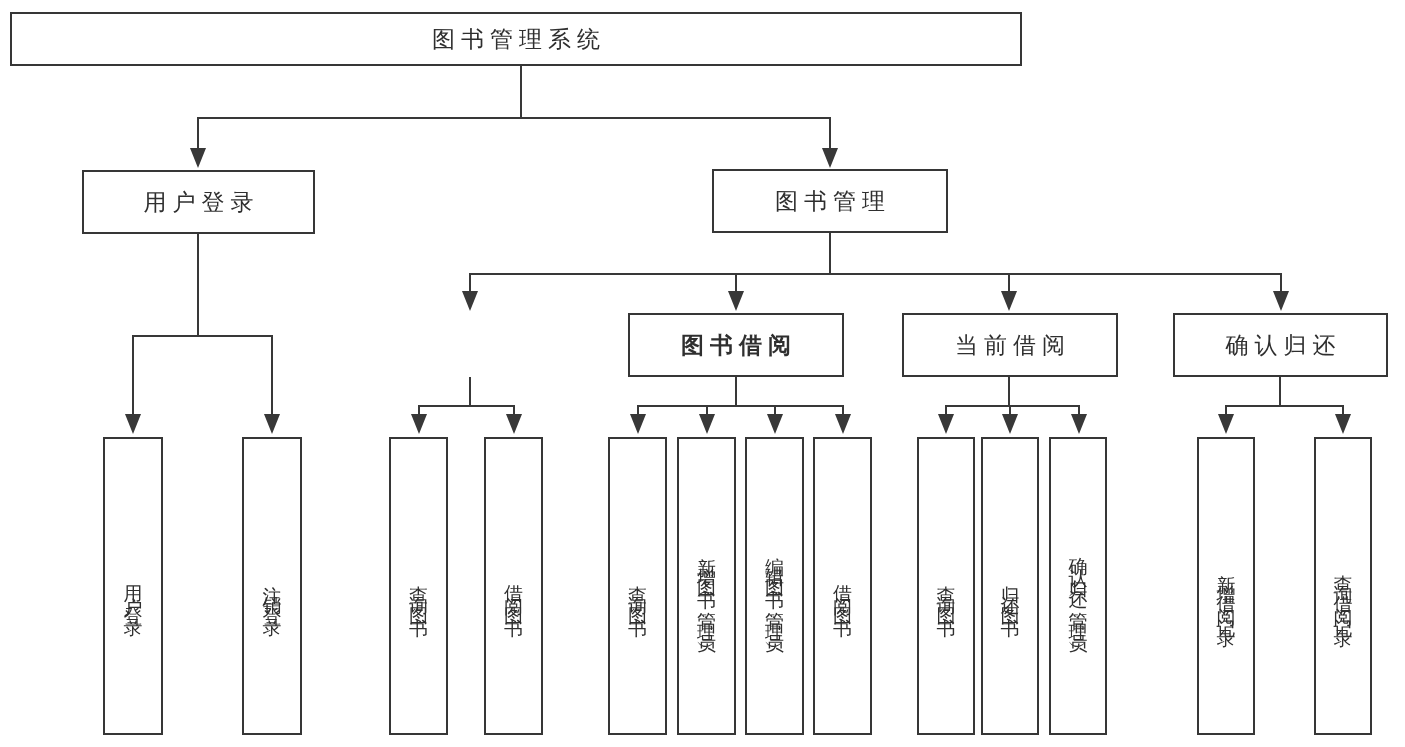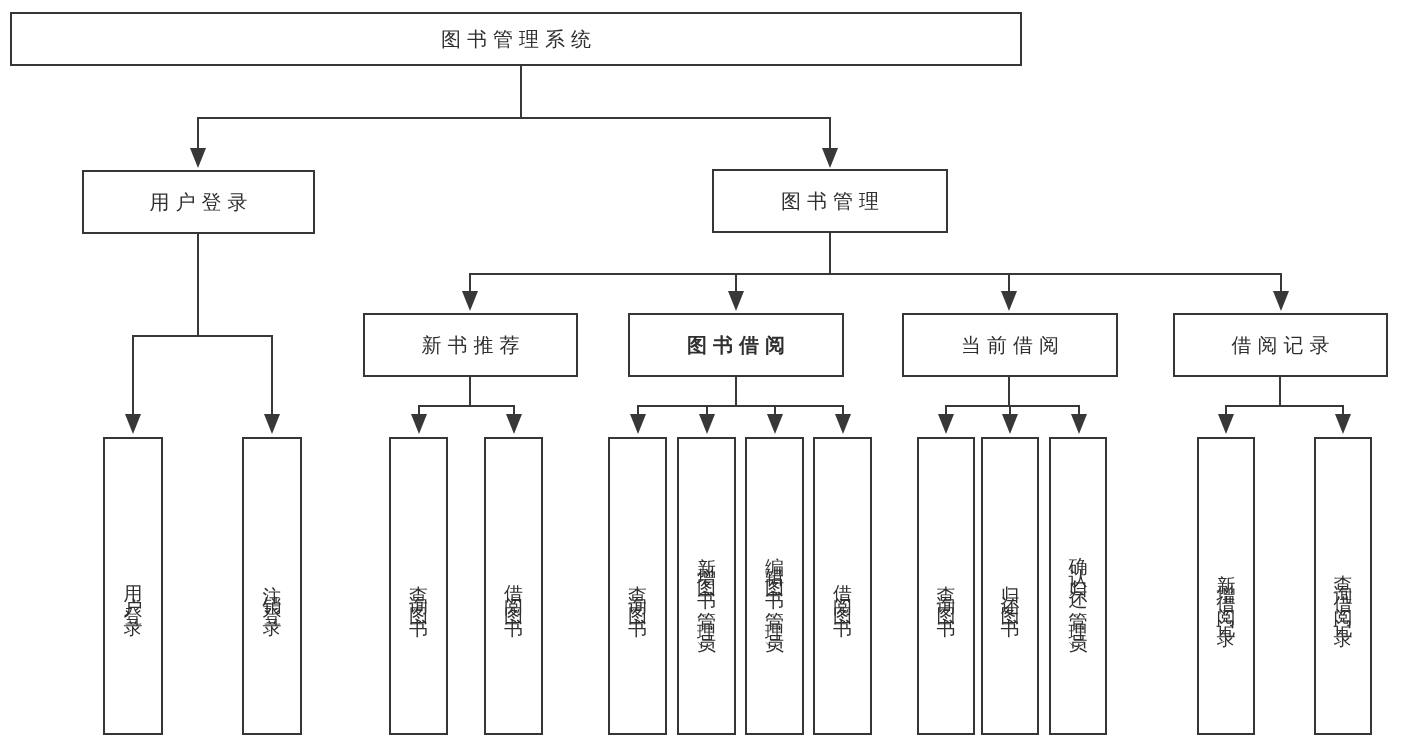--- a/index.html
+++ b/index.html
@@ -14,21 +14,21 @@
   .box {
     position: absolute;
     box-sizing: border-box;
     border: 2px solid #363636;
     background: #ffffff;
     display: flex;
     align-items: center;
     justify-content: center;
     color: #2f2f2f;
   }
-  .hbox { font-size: 20px; }
+  .hbox { font-size: 23px; }
   .hbox .lbl { letter-spacing: 6px; margin-right: -6px; white-space: nowrap; }
   .leaf {
     top: 437px;
     height: 298px;
     width: 59px;
     writing-mode: vertical-rl;
     text-orientation: mixed;
     font-size: 19px;
   }
   .leaf .lbl { letter-spacing: 11px; margin-bottom: -11px; white-space: nowrap; }
@@ -118,31 +118,28 @@
     <span class="lbl">图书管理系统</span>
   </div>
 
   <div class="box hbox" style="left:82px;top:170px;width:233px;height:64px;">
     <span class="lbl">用户登录</span>
   </div>
   <div class="box hbox" style="left:712px;top:169px;width:236px;height:64px;">
     <span class="lbl">图书管理</span>
   </div>
 
-  <div class="box hbox" style="left:363px;top:313px;width:215px;height:64px;">
-    <span class="lbl">新书推荐</span>
-  </div>
   <div class="box hbox" style="left:628px;top:313px;width:216px;height:64px;font-weight:bold;">
     <span class="lbl">图书借阅</span>
   </div>
   <div class="box hbox" style="left:902px;top:313px;width:216px;height:64px;">
     <span class="lbl">当前借阅</span>
   </div>
   <div class="box hbox" style="left:1173px;top:313px;width:215px;height:64px;">
-    <span class="lbl">借阅记录</span>
+    <span class="lbl">确认归还</span>
   </div>
 
   <div class="box leaf" style="left:103px;width:60px;">
     <span class="lbl">用户登录</span>
   </div>
   <div class="box leaf" style="left:242px;width:60px;">
     <span class="lbl">注销登录</span>
   </div>
 
   <div class="box leaf" style="left:389px;">

